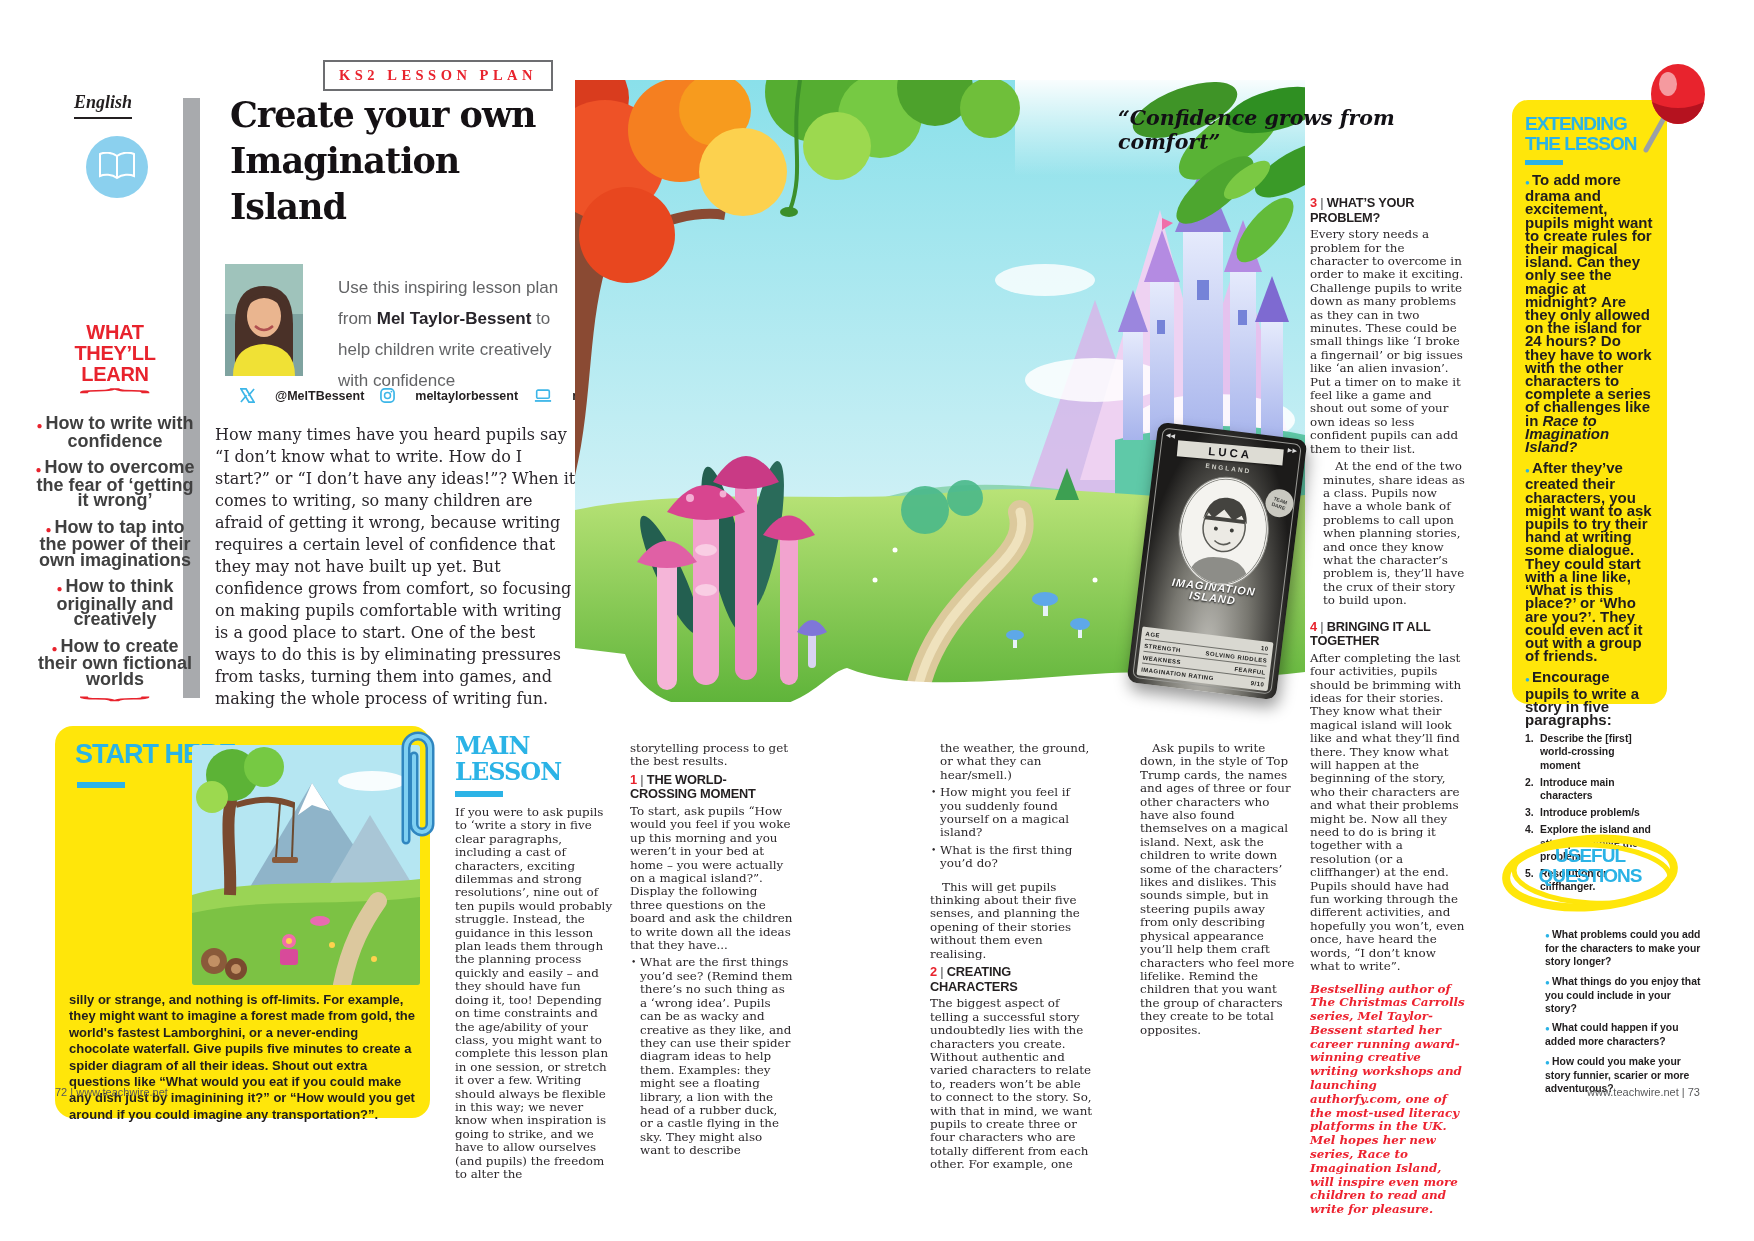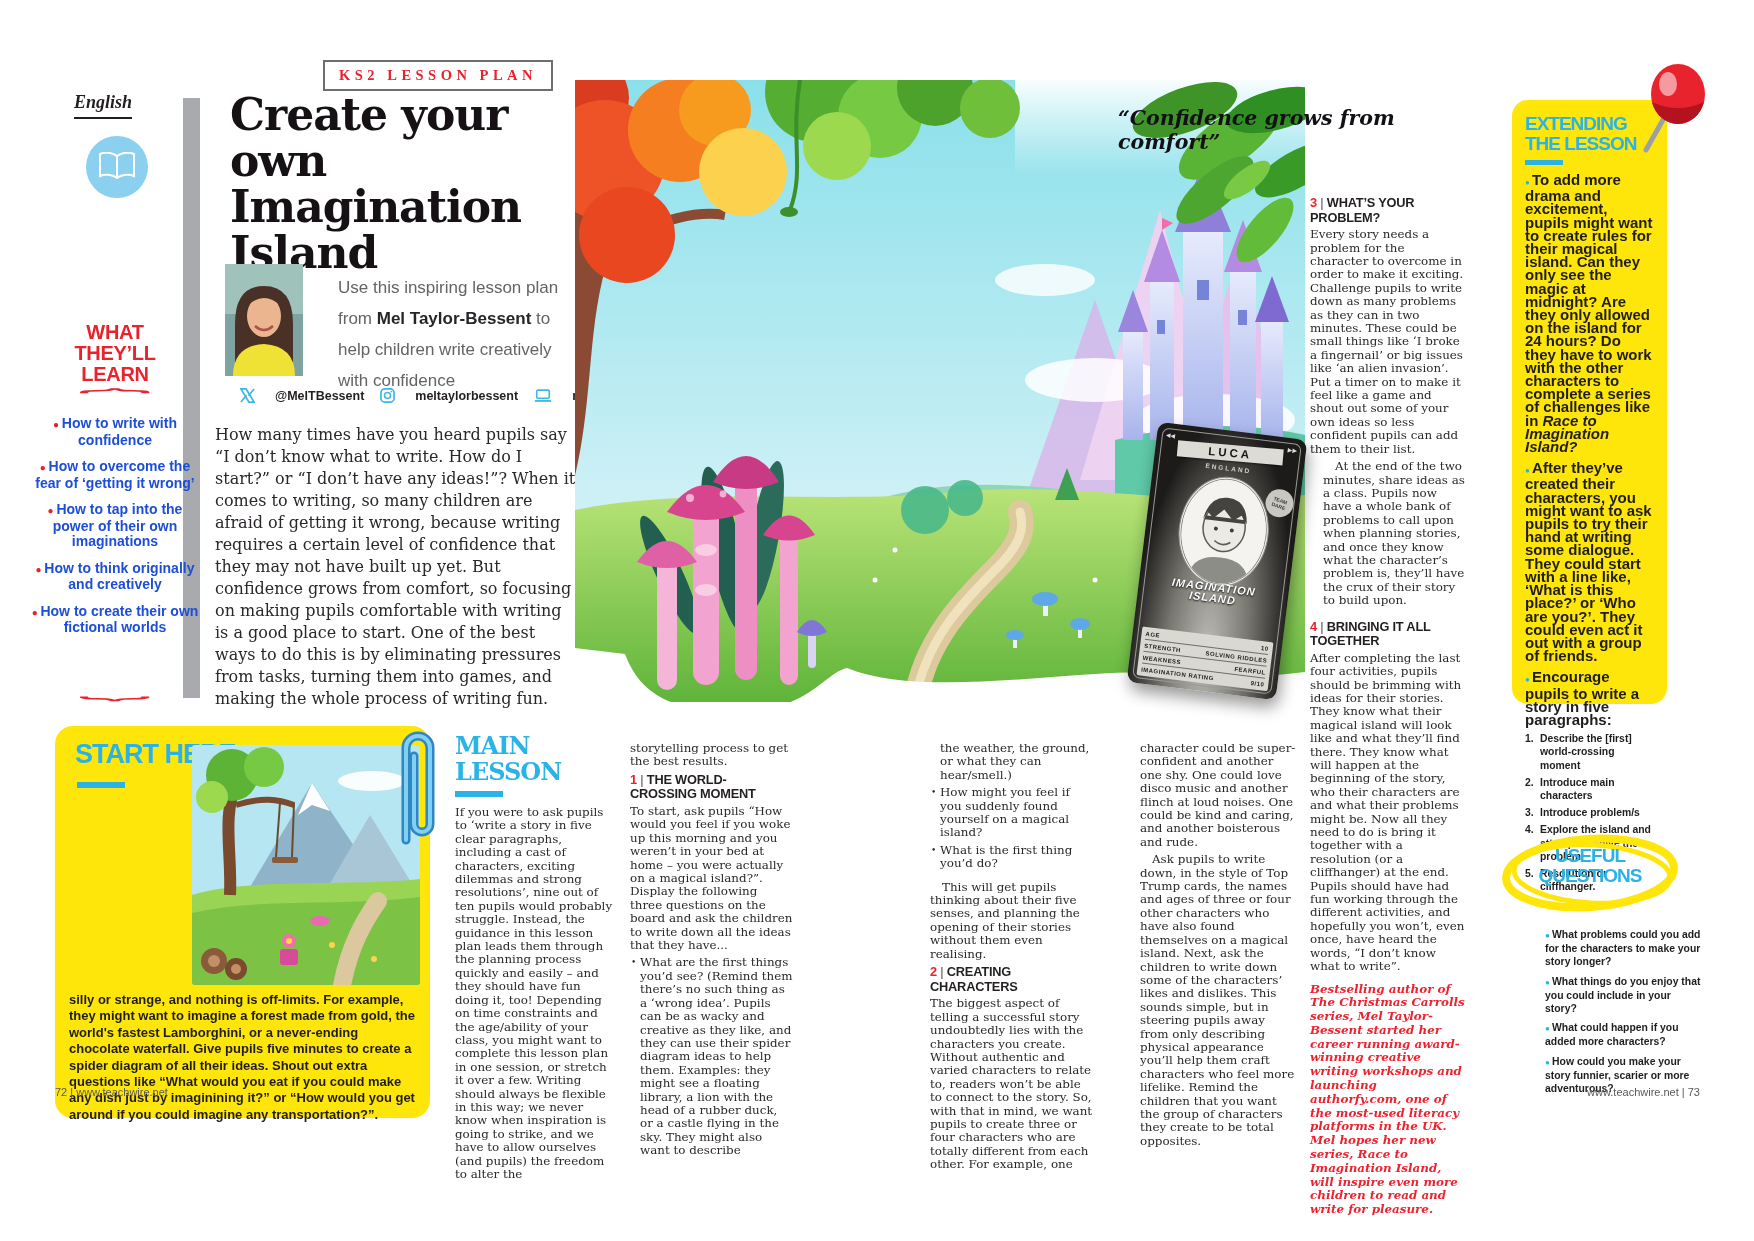--- a/index.html
+++ b/index.html
@@ -10,40 +10,40 @@
   
   #badge{left:323px;top:60px;border:2px solid #6d6e71;padding:5px 14px;
          font-family:"Liberation Serif",serif;font-weight:bold;font-size:14.5px;
          letter-spacing:4.5px;color:#e8232d;}
   #subject-label{left:74px;top:92px;font-family:"Liberation Serif",serif;font-style:italic;
          font-weight:bold;font-size:18px;border-bottom:2.5px solid #231f20;padding-bottom:4px;}
   #book-badge{left:86px;top:136px;width:62px;height:62px;border-radius:50%;background:#8bd0ee;
          display:flex;align-items:center;justify-content:center;}
   #gray-bar{left:183px;top:98px;width:17px;height:600px;background:#a8aaad;}
   #headline{left:230px;top:92px;width:360px;font-family:"DejaVu Serif",serif;font-weight:bold;
-         font-size:44px;line-height:46px;letter-spacing:-1px;color:#151114;}
+         font-size:35px;line-height:46px;letter-spacing:-1px;color:#151114;}
   #author-photo{left:225px;top:264px;width:78px;height:112px;overflow:hidden;}
   #standfirst{left:338px;top:272px;width:244px;font-size:17px;line-height:31px;color:#636466;}
   #standfirst b{color:#27242a;}
   #social-row{left:240px;top:388px;display:flex;gap:16px;align-items:center;
          font-weight:bold;font-size:12.5px;color:#231f20;}
   .soc{display:flex;gap:20px;align-items:center;}
   #intro{left:215px;top:424px;width:364px;font-family:"DejaVu Serif",serif;
          font-size:16px;line-height:22px;color:#2a262b;}
 
   
   #learn-heading{left:60px;top:322px;width:110px;text-align:center;color:#e8232d;
          font-weight:bold;font-size:20px;line-height:21px;letter-spacing:-0.3px;}
   .brace{left:50px;width:130px;text-align:center;color:#e8232d;font-size:16px;
          font-family:"DejaVu Sans",sans-serif;}
   .brace span{display:inline-block;transform:scaleX(7.5) scaleY(1.3);}
   #brace-top{top:390px;}
   #brace-bottom{top:678px;}
   #learn-items{left:30px;top:416px;width:170px;text-align:center;}
-  .learn-item{font-weight:bold;font-size:14px;line-height:15.5px;margin-bottom:11px;color:#1d4ed8;}
+  .learn-item{font-weight:bold;font-size:18px;line-height:15.5px;margin-bottom:11px;color:#404040;}
   .learn-item::before{content:"● ";color:#e8232d;font-size:10px;}
 
   
   #island-art{left:575px;top:80px;width:730px;height:622px;}
   #quote{left:1118px;top:106px;width:345px;font-family:"DejaVu Serif",serif;
          font-weight:bold;font-style:italic;font-size:20.5px;color:#121015;z-index:4;}
 
   
   .art-col{font-family:"DejaVu Serif",serif;font-size:11.9px;line-height:13.4px;color:#2b272a;}
   .art-col p{margin:0 0 4px 0;}
@@ -370,21 +370,20 @@
   <div class="abs art-col" id="col4">
     <p class="cont">the weather, the ground, or what they can hear/smell.)</p>
     <p class="h-bullet">How might you feel if you suddenly found yourself on a magical island?</p>
     <p class="h-bullet">What is the first thing you’d do?</p>
     <p class="indent" style="margin-top:10px">This will get pupils thinking about their five senses, and planning the opening of their stories without them even realising.</p>
     <div class="sec-head"><span class="sec-num">2</span><span class="sec-pipe">CREATING CHARACTERS</span></div>
     <p>The biggest aspect of telling a successful story undoubtedly lies with the characters you create. Without authentic and varied characters to relate to, readers won’t be able to connect to the story. So, with that in mind, we want pupils to create three or four characters who are totally different from each other. For example, one</p>
   </div>
 
   <div class="abs art-col" id="col5">
-    <p>character could be super-confident and another one shy. One could love disco music and another flinch at loud noises. One could be kind and caring, and another boisterous and rude.</p>
     <p class="indent">Ask pupils to write down, in the style of Top Trump cards, the names and ages of three or four other characters who have also found themselves on a magical island. Next, ask the children to write down some of the characters’ likes and dislikes. This sounds simple, but in steering pupils away from only describing physical appearance you’ll help them craft characters who feel more lifelike. Remind the children that you want the group of characters they create to be total opposites.</p>
   </div>
 
   <div class="abs art-col" id="col6">
     <div class="sec-head" style="margin-top:0"><span class="sec-num">3</span><span class="sec-pipe">WHAT’S YOUR PROBLEM?</span></div>
     <p>Every story needs a problem for the character to overcome in order to make it exciting. Challenge pupils to write down as many problems as they can in two minutes. These could be small things like ‘I broke a fingernail’ or big issues like ‘an alien invasion’. Put a timer on to make it feel like a game and shout out some of your own ideas so less confident pupils can add them to their list.</p>
     <p class="indent squeeze">At the end of the two minutes, share ideas as a class. Pupils now have a whole bank of problems to call upon when planning stories, and once they know what the character’s problem is, they’ll have the crux of their story to build upon.</p>
     <div class="sec-head" style="margin-top:12px"><span class="sec-num">4</span><span class="sec-pipe">BRINGING IT ALL TOGETHER</span></div>
     <p>After completing the last four activities, pupils should be brimming with ideas for their stories. They know what their magical island will look like and what they’ll find there. They know what will happen at the beginning of the story, who their characters are and what their problems might be. Now all they need to do is bring it together with a resolution (or a cliffhanger) at the end. Pupils should have had fun working through the different activities, and hopefully you won’t, even once, have heard the words, “I don’t know what to write”.</p>
     <p id="bio">Bestselling author of The Christmas Carrolls series, Mel Taylor-Bessent started her career running award-winning creative writing workshops and launching authorfy.com, one of the most-used literacy platforms in the UK. Mel hopes her new series, Race to Imagination Island, will inspire even more children to read and write for pleasure.</p>

